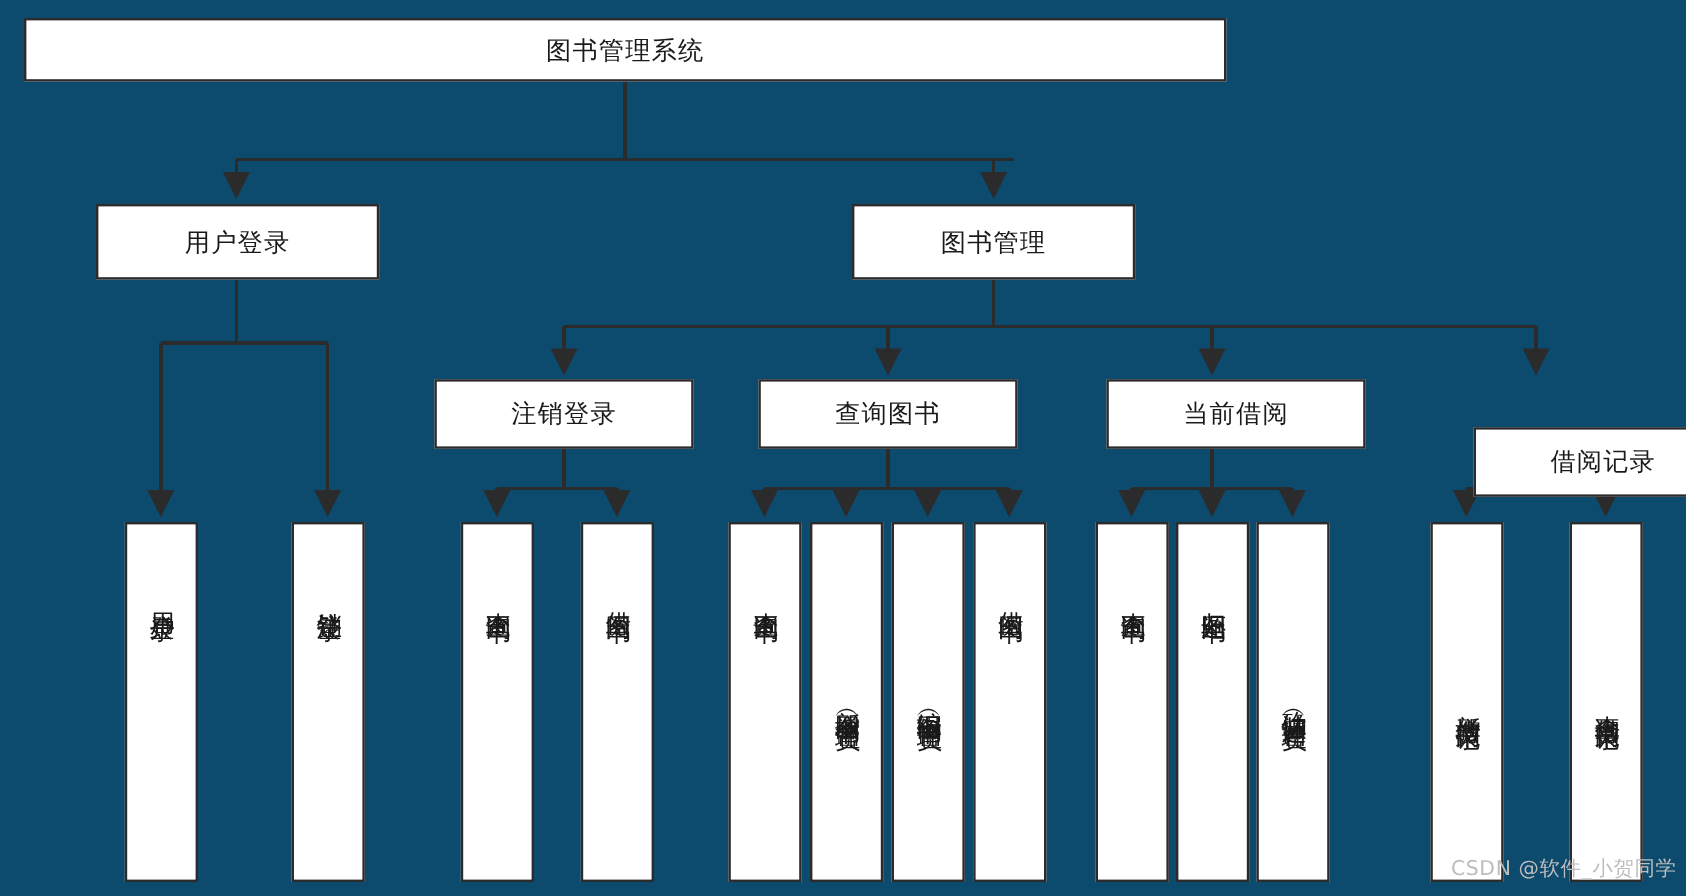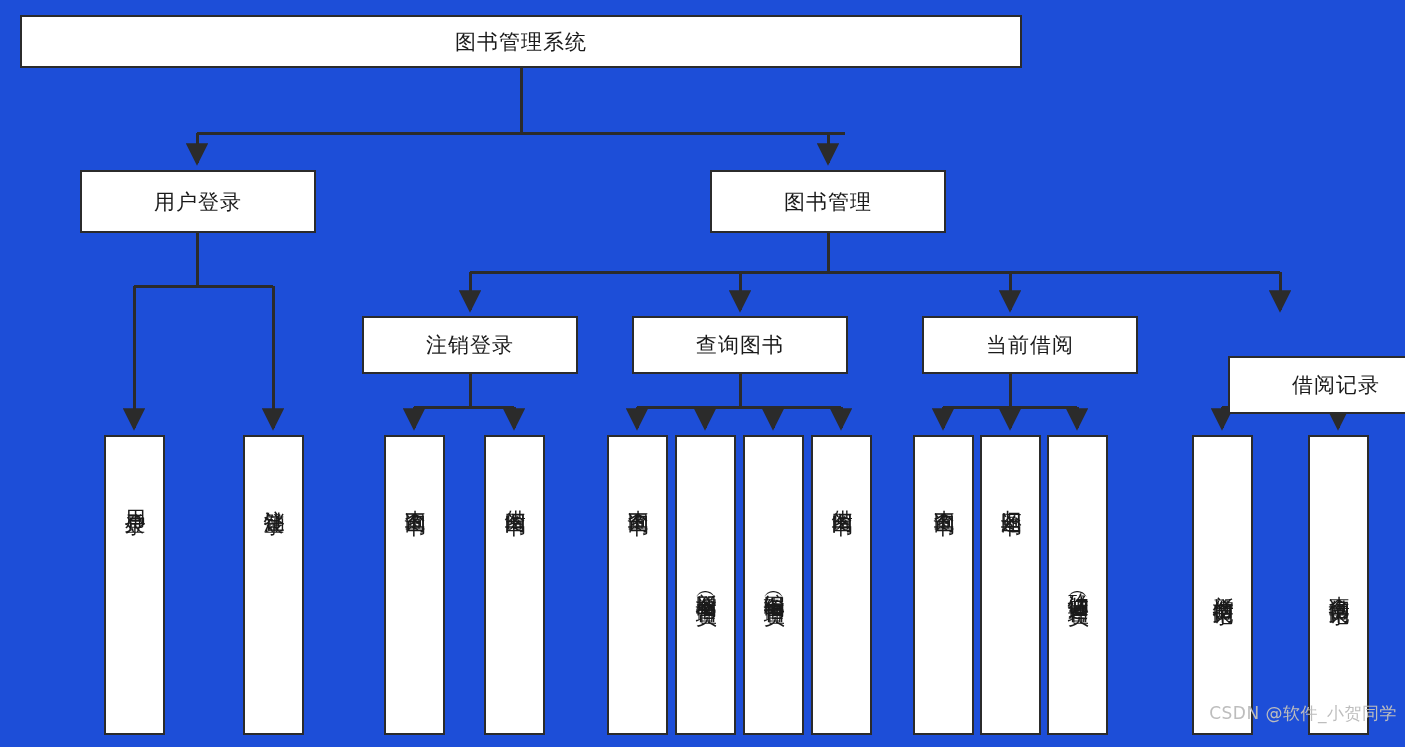--- a/index.html
+++ b/index.html
@@ -1,25 +1,25 @@
 <!DOCTYPE html>
 <html><head>
 <meta charset="utf-8">
 <style>
   html,body{margin:0;padding:0;background:#ffffff;}
   body{font-family:"DejaVu Sans","Liberation Sans",sans-serif;}
-  #canvas{position:relative;width:1405px;height:747px;background:#1d4ed8;overflow:hidden;}
+  #canvas{position:relative;width:1405px;height:747px;background:#0c4a6e;overflow:hidden;}
   #wires{position:absolute;left:0;top:0;width:1405px;height:747px;}
   .node{position:absolute;box-sizing:border-box;border:2.5px solid #2b2b2b;background:#ffffff;
         display:flex;align-items:center;justify-content:center;color:#1a1a1a;}
   .node.h{font-size:21px;letter-spacing:1px;}
   .node.v{writing-mode:vertical-rl;text-orientation:upright;font-size:21px;line-height:1.32;
           letter-spacing:2px;padding-top:56px;justify-content:flex-start;}
   .node.v.mid{padding-top:0;justify-content:center;}
-  .watermark{position:absolute;right:8px;bottom:22px;font-size:17px;color:#bdbdbd;
+  .watermark{position:absolute;right:8px;bottom:12px;font-size:17px;color:#bdbdbd;
              letter-spacing:.5px;white-space:nowrap;}
 </style>
 </head>
 <body>
 
 <div id="canvas">
 
   <svg id="wires" viewBox="0 0 1405 747" xmlns="http://www.w3.org/2000/svg">
     <defs>
       <marker id="arrow" viewBox="0 0 12 12" refX="10.5" refY="6" markerWidth="7.5" markerHeight="7.5" orient="auto-start-reverse">

